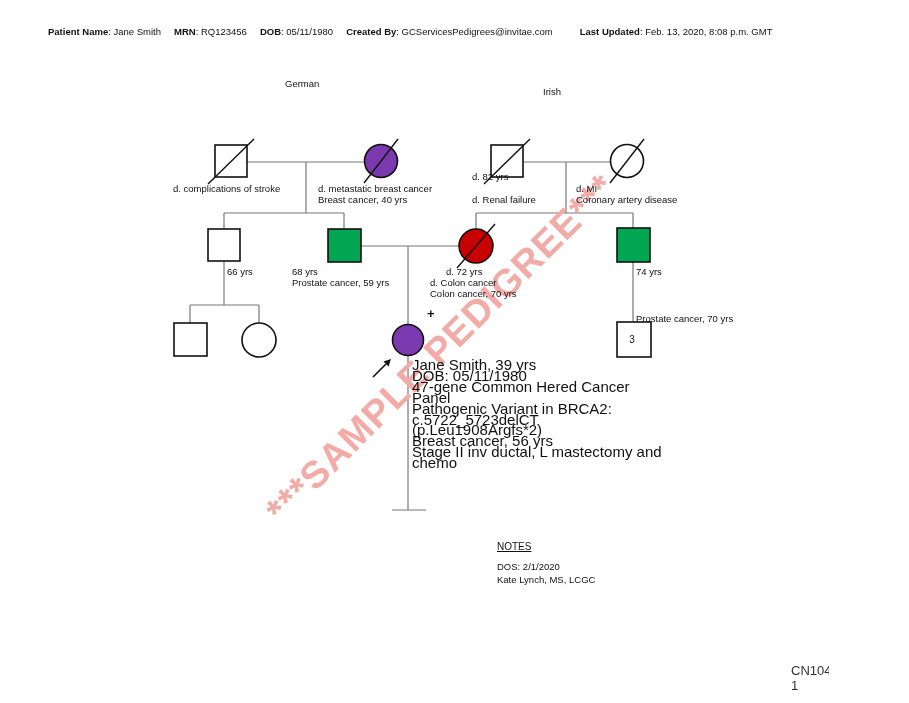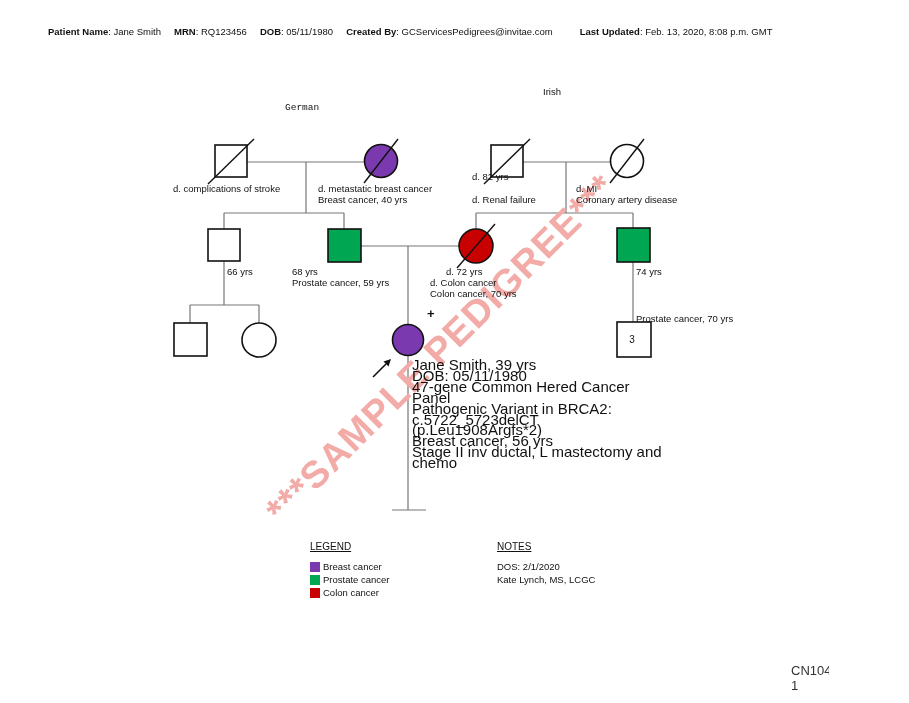--- a/index.html
+++ b/index.html
@@ -77,21 +77,21 @@
     <circle class="shape" cx="259" cy="340" r="17" fill="#FFFFFF"></circle>
     <circle class="shape" cx="408" cy="340" r="15.5" fill="#7B39AF"></circle>
     <rect class="shape" x="617" y="322" width="34" height="35" fill="#FFFFFF"></rect>
 
     <line x1="373" y1="377" x2="386" y2="364" stroke="#111" stroke-width="1.6"></line>
     <polygon points="391,359 388.5,366.5 383.5,361.5" fill="#111"></polygon>
   </svg>
 
   <div id="watermark" style="color: rgb(242, 171, 167);">***SAMPLE PEDIGREE***</div>
 
-  <div class="lbl toplayer" style="left:285px;top:102px;font-family:Liberation Mono, monospace;">German</div>
+  <div class="lbl toplayer" style="left:285px;top:78px;">German</div>
   <div class="lbl toplayer" style="left:543px;top:86px;">Irish</div>
 
   <div class="lbl toplayer" style="left:173px;top:183px;">d. complications of stroke</div>
   <div class="lbl toplayer" style="left:318px;top:183px;">d. metastatic breast cancer</div>
   <div class="lbl toplayer" style="left:318px;top:194px;">Breast cancer, 40 yrs</div>
   <div class="lbl toplayer" style="left:472px;top:171px;">d. 82 yrs</div>
   <div class="lbl toplayer" style="left:472px;top:194px;">d. Renal failure</div>
   <div class="lbl toplayer" style="left:576px;top:183px;">d. MI</div>
   <div class="lbl toplayer" style="left:576px;top:194px;">Coronary artery disease</div>
   <div class="lbl toplayer" style="left:227px;top:266px;">66 yrs</div>
@@ -111,35 +111,20 @@
     <div>47-gene Common Hered Cancer</div>
     <div>Panel</div>
     <div>Pathogenic Variant in BRCA2:</div>
     <div>c.5722_5723delCT</div>
     <div>(p.Leu1908Argfs*2)</div>
     <div>Breast cancer, 56 yrs</div>
     <div>Stage II inv ductal, L mastectomy and</div>
     <div>chemo</div>
   </div>
 
-  <div id="legend">
-    <div class="title">LEGEND</div>
-    <div class="legrow">
-      <span class="swatch" style="background: rgb(123, 57, 175);"></span>
-      <span>Breast cancer</span>
-    </div>
-    <div class="legrow">
-      <span class="swatch" style="background: rgb(0, 166, 81);"></span>
-      <span>Prostate cancer</span>
-    </div>
-    <div class="legrow">
-      <span class="swatch" style="background: rgb(200, 0, 0);"></span>
-      <span>Colon cancer</span>
-    </div>
-  </div>
 
   <div id="notes">
     <div class="title">NOTES</div>
     <div class="nline">DOS: 2/1/2020</div>
     <div class="nline">Kate Lynch, MS, LCGC</div>
   </div>
 
   <div id="formnum">CN104-1</div>
 
 </div>

